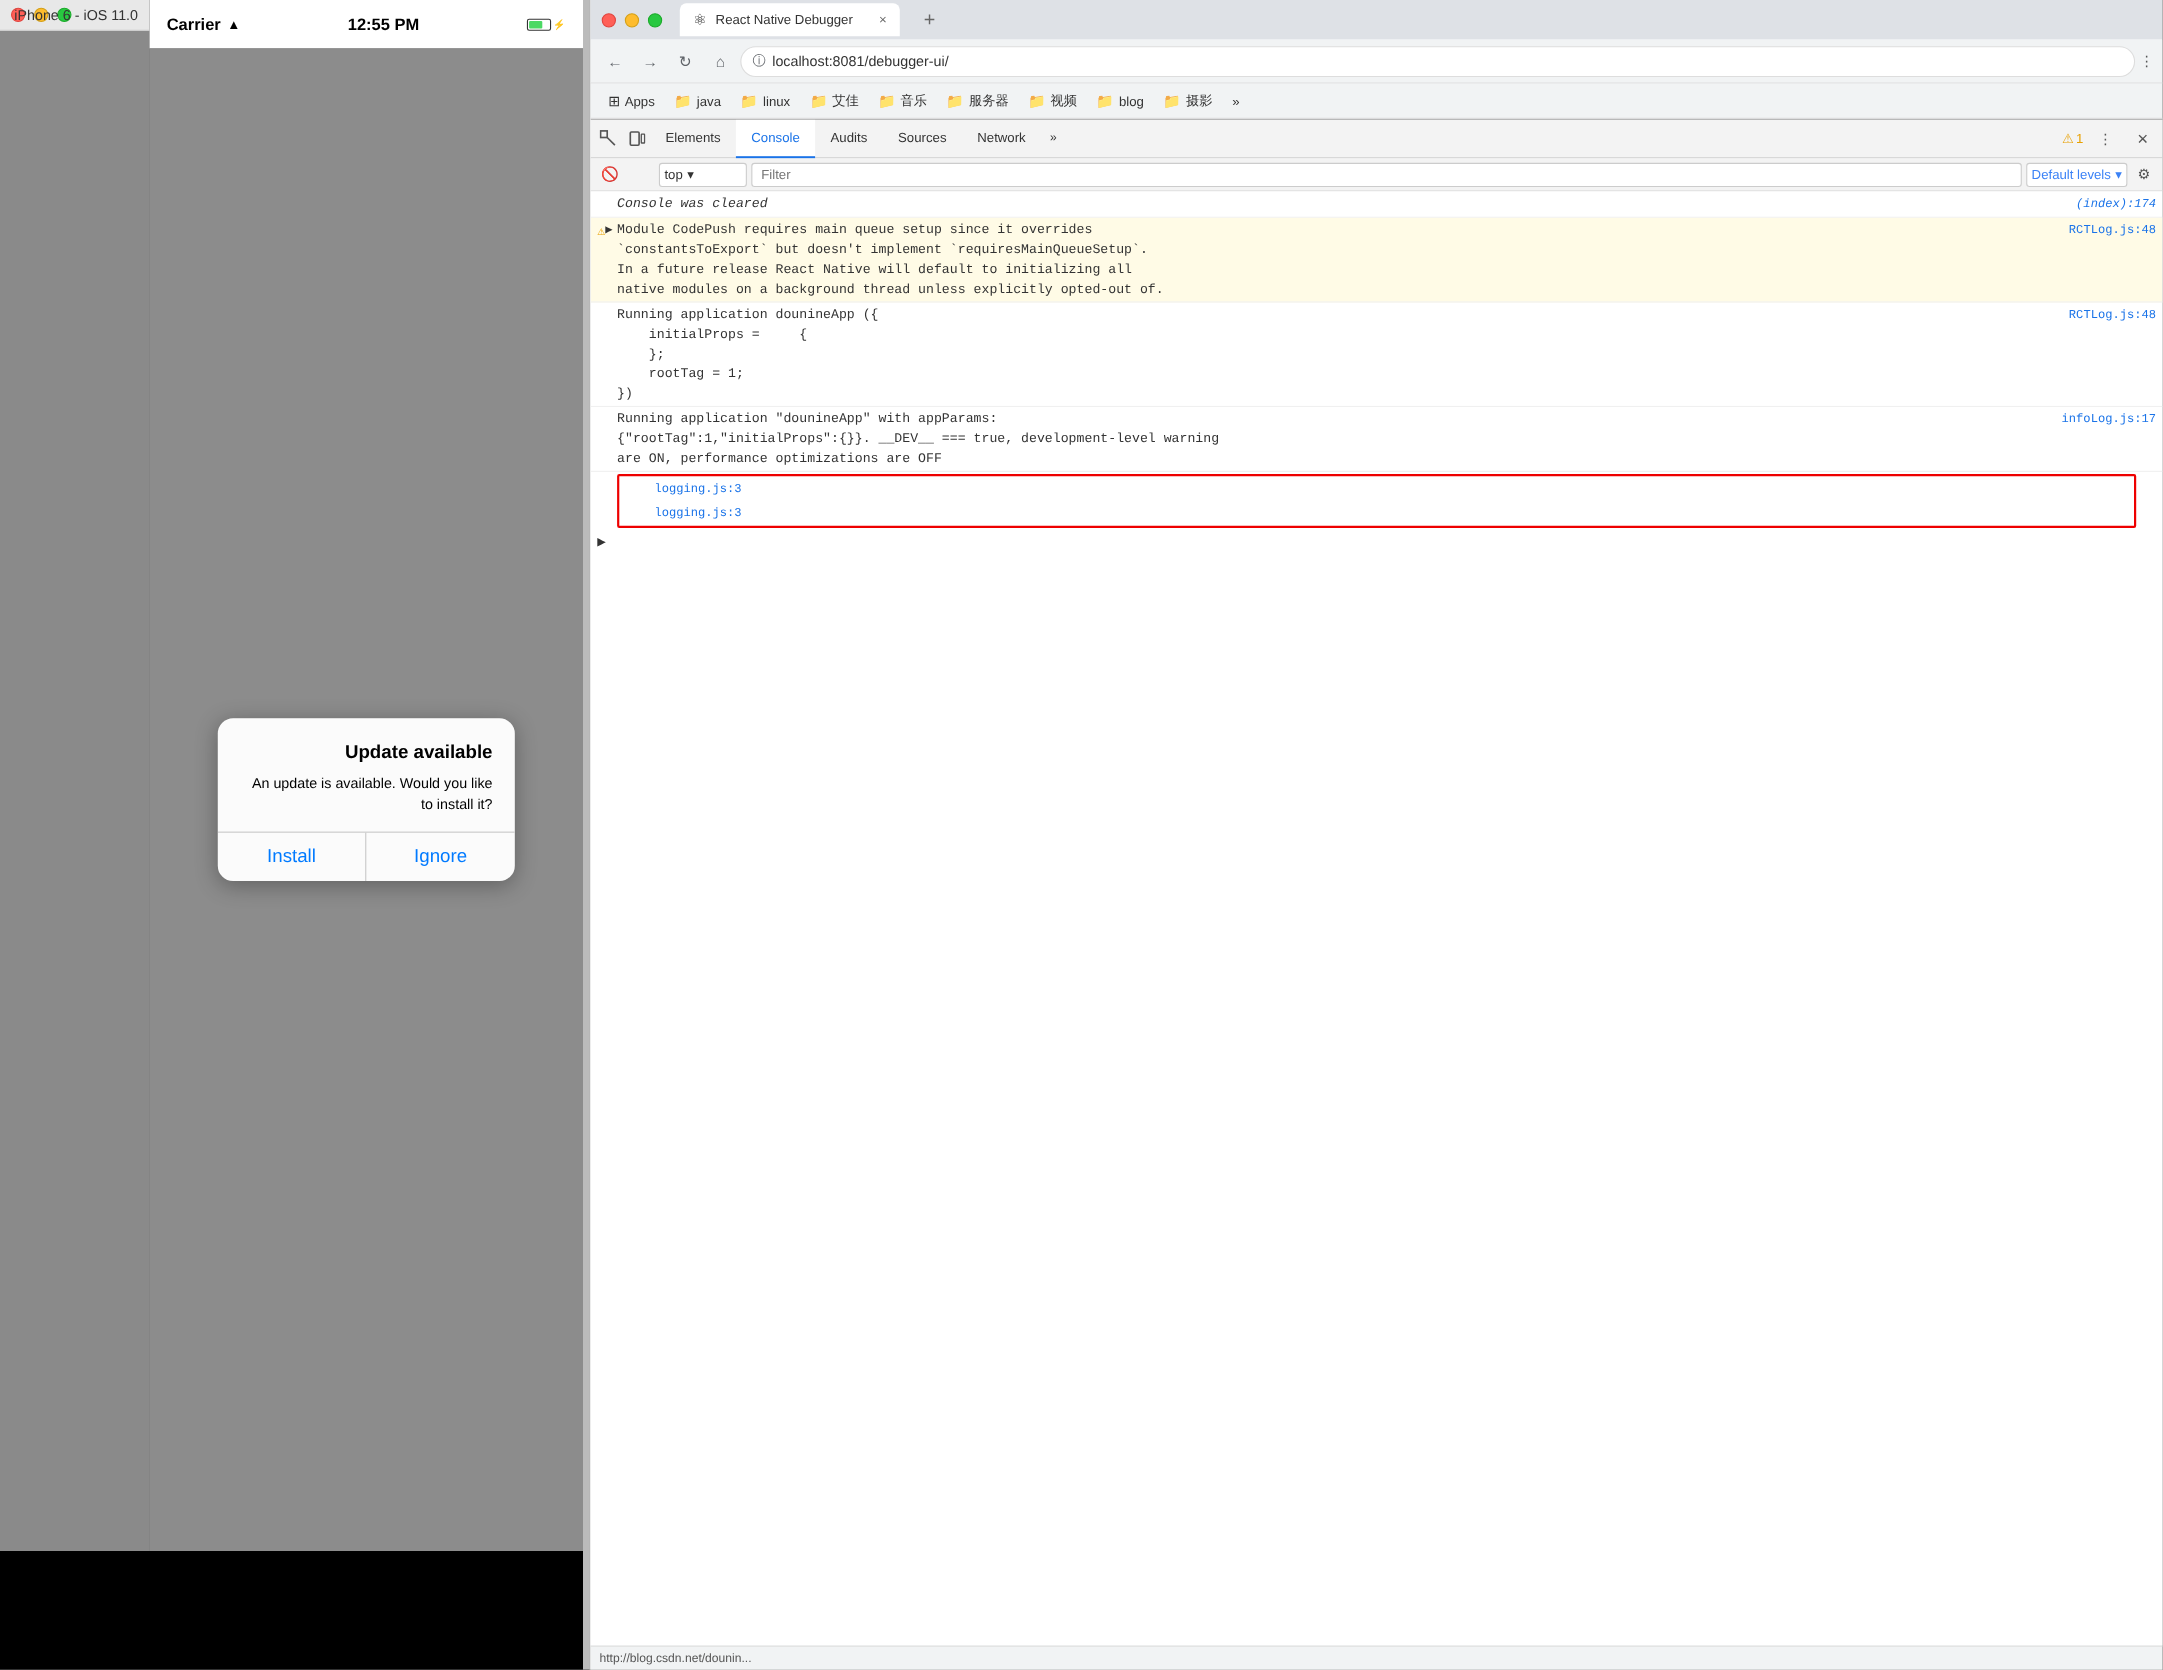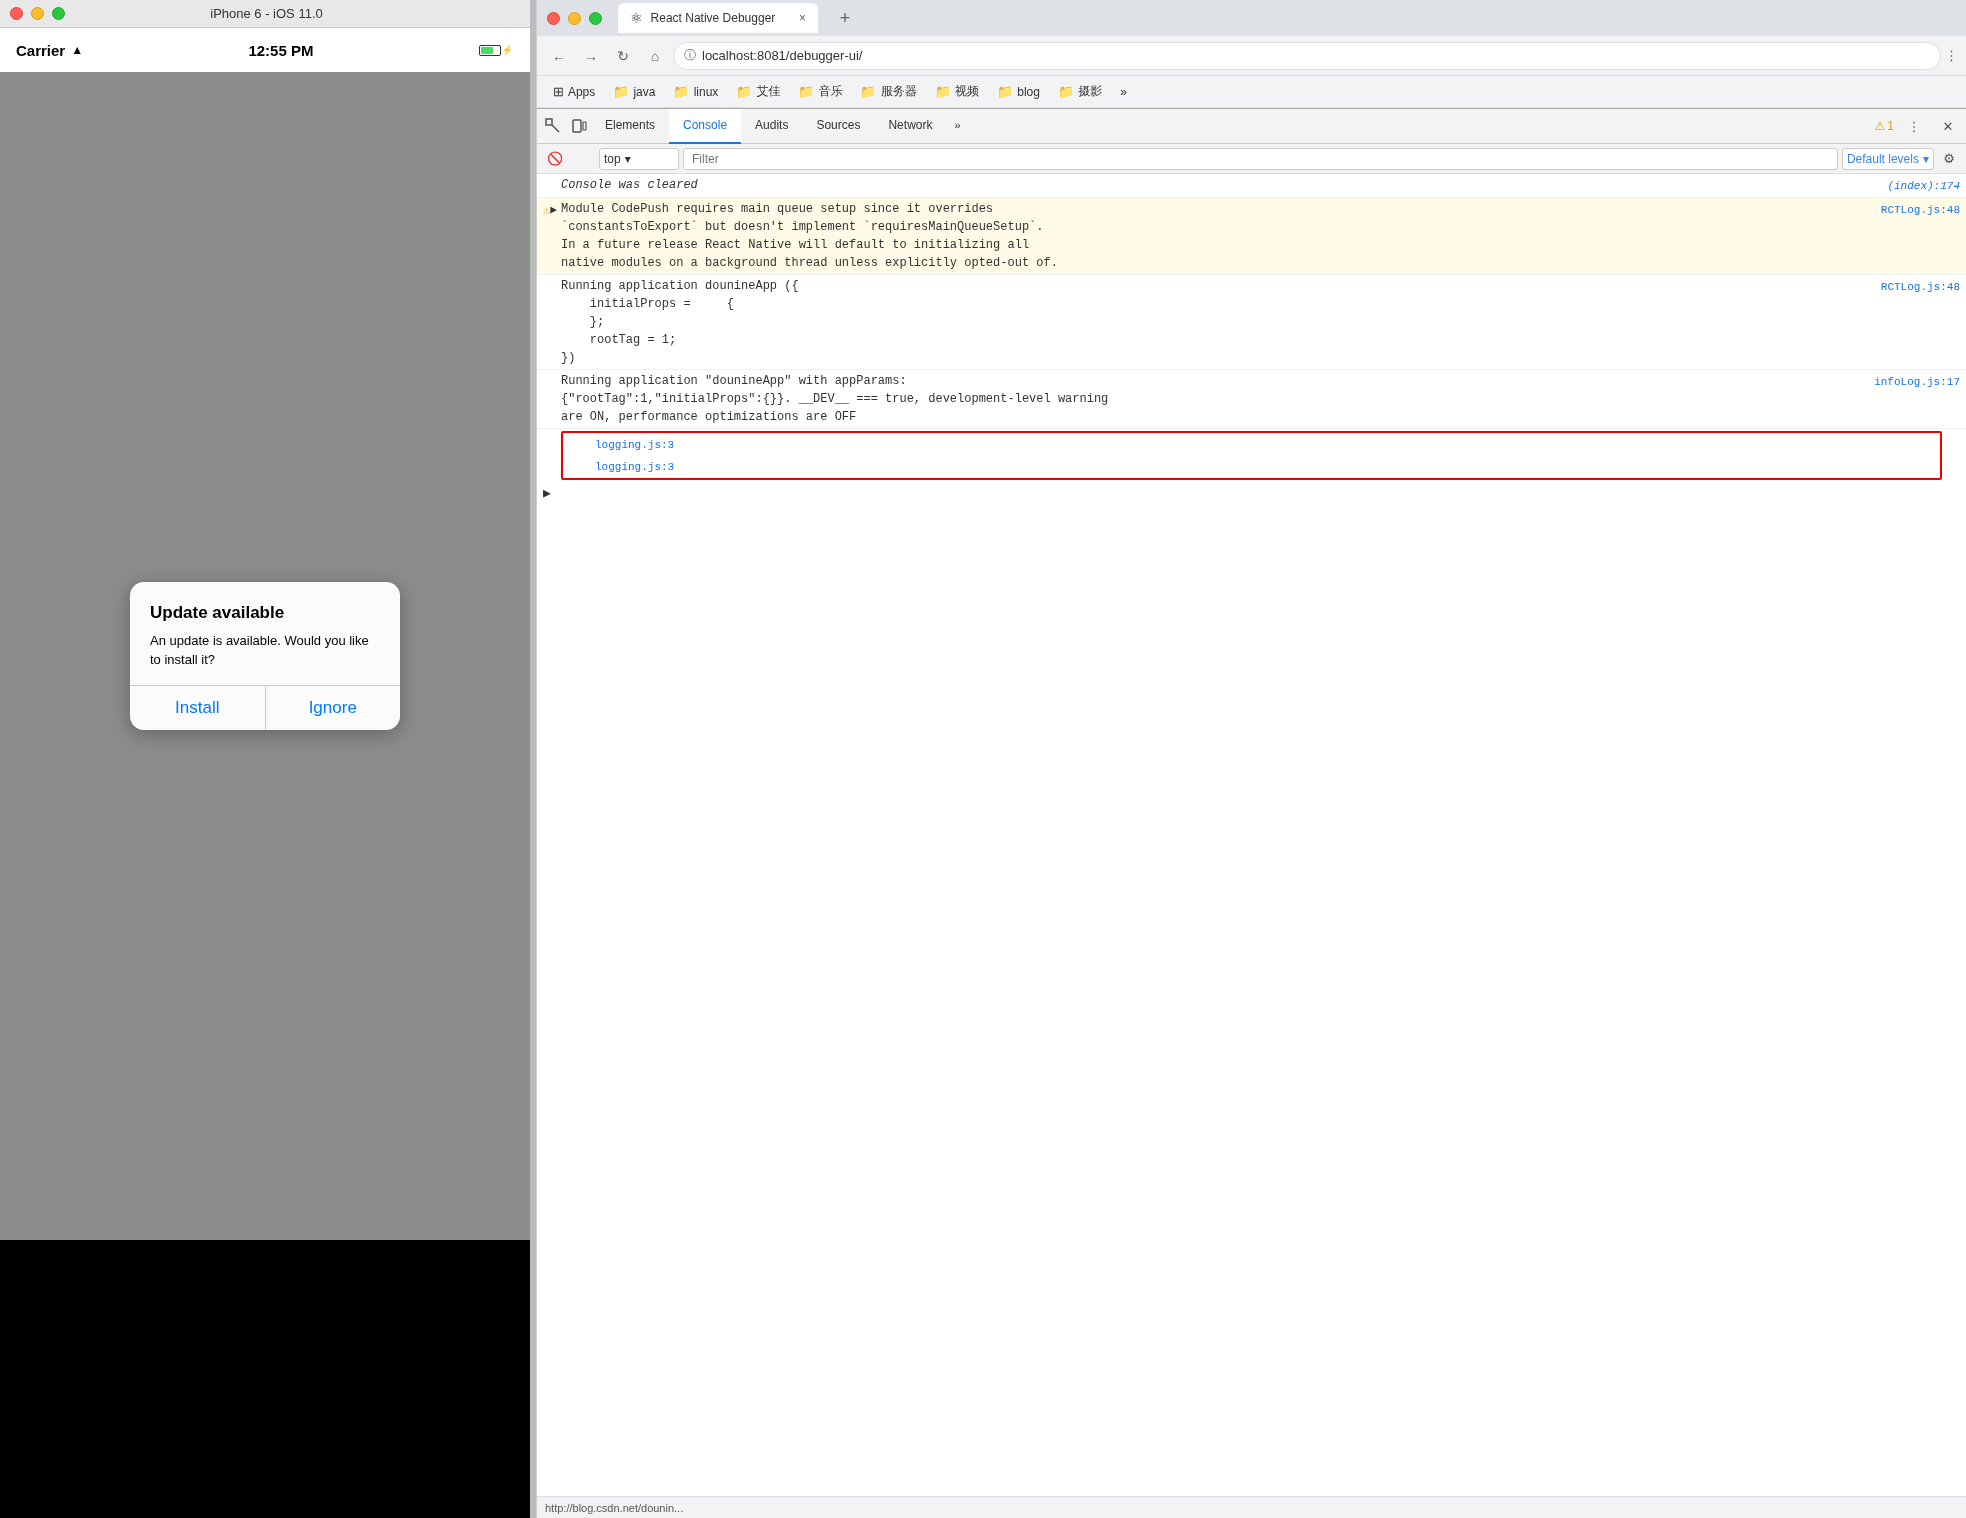--- a/index.html
+++ b/index.html
@@ -8,24 +8,23 @@
       background: #000;
       width: 1966px;
       height: 1518px;
       display: flex;
       overflow: hidden;
     }
 
     
     .simulator-panel {
       width: 530px;
-      height: 1240px;
+      height: 1410px;
       background: #8a8a8a;
       display: flex;
-      flex-direction: column;
       position: relative;
     }
 
     .simulator-titlebar {
       background: #e8e8e8;
       height: 28px;
       display: flex;
       align-items: center;
       padding: 0 10px;
       gap: 8px;
@@ -136,21 +135,21 @@
     .ios-alert {
       background: rgba(255,255,255,0.97);
       border-radius: 14px;
       width: 270px;
       overflow: hidden;
       box-shadow: 0 4px 20px rgba(0,0,0,0.3);
     }
 
     .ios-alert-content {
       padding: 20px 20px 16px;
-      text-align: left;
+      text-align: right;
     }
 
     .ios-alert-title {
       font-size: 17px;
       font-weight: 700;
       color: #000;
       margin-bottom: 8px;
       line-height: 1.3;
     }
 

